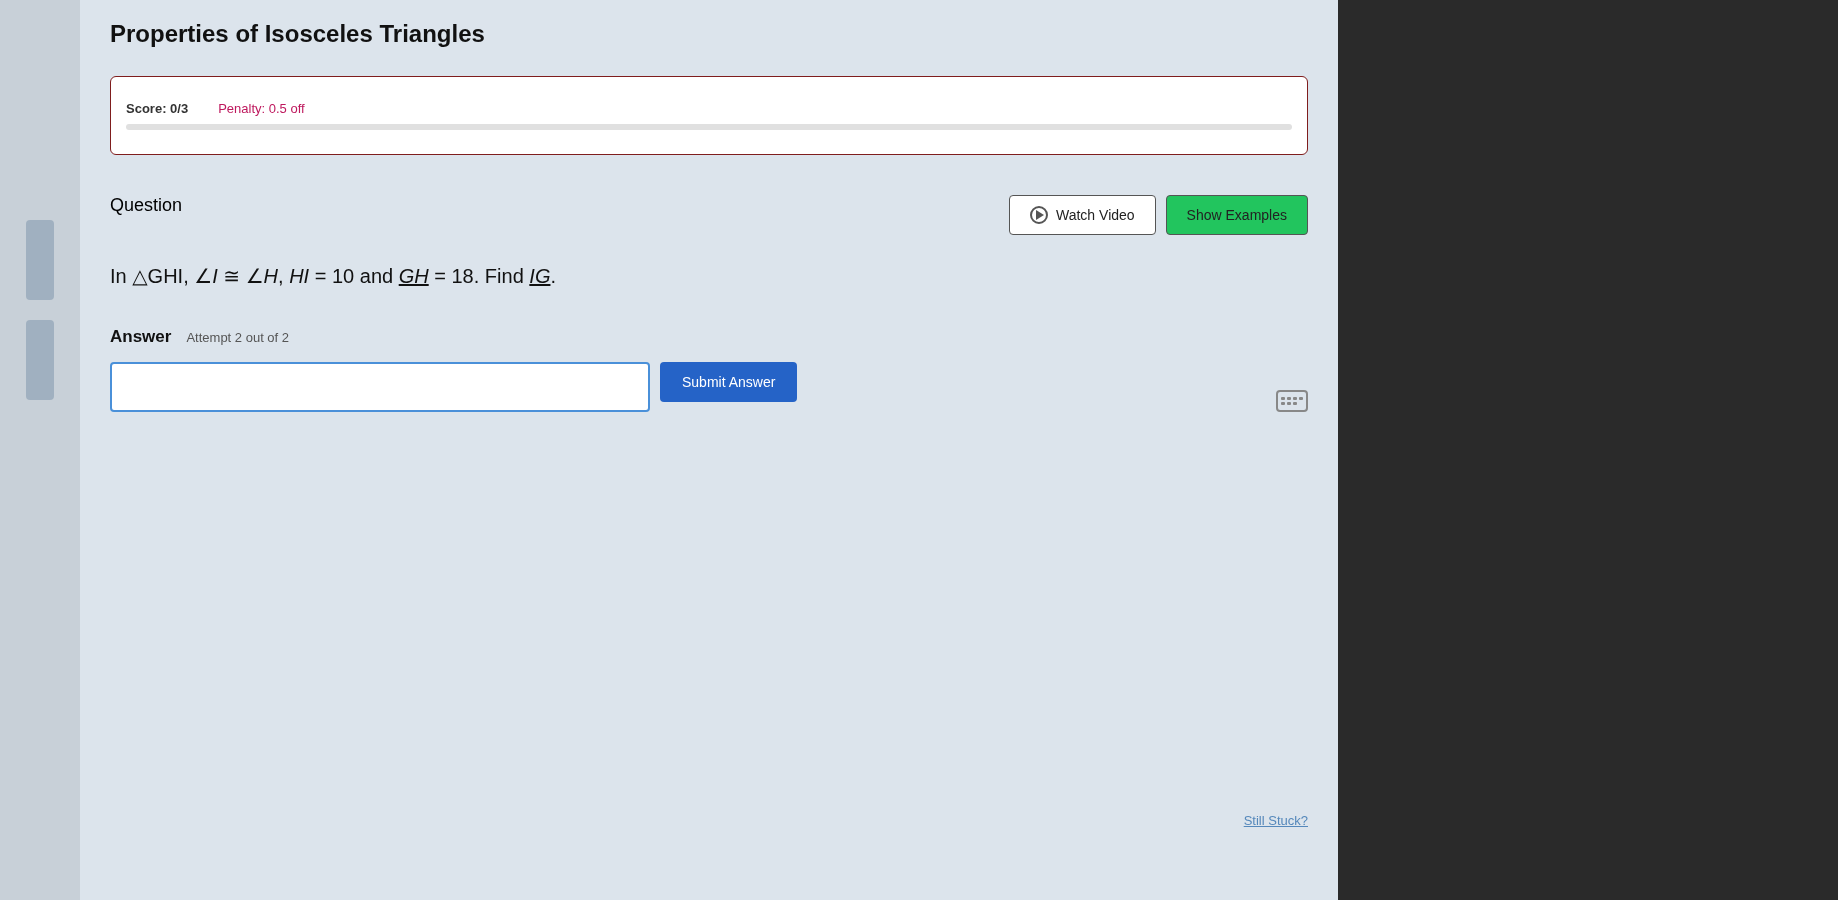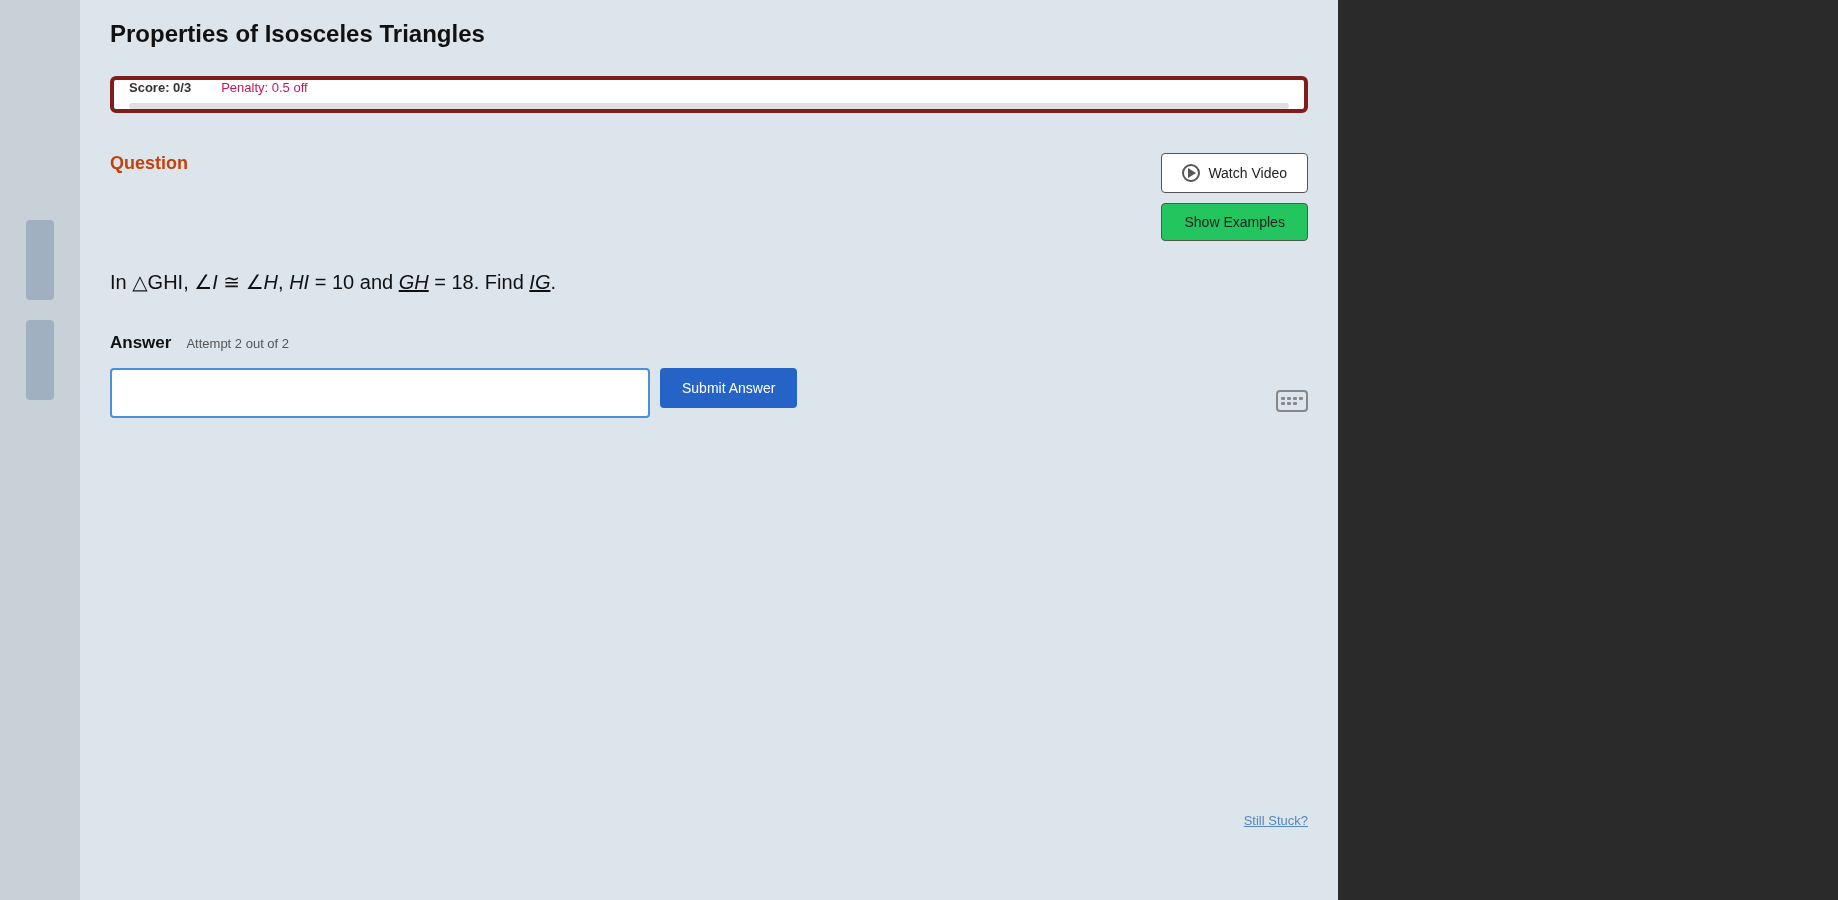--- a/index.html
+++ b/index.html
@@ -42,23 +42,23 @@
 
     .page-title {
       font-size: 24px;
       font-weight: bold;
       color: #111;
       margin-bottom: 28px;
     }
 
     .score-bar-container {
       background: white;
-      border: 4px solid #7f1d1d;
+      border: 1px solid #7f1d1d;
       border-radius: 6px;
-      padding: 0 15px;
+      padding: 24px 15px;
       margin-bottom: 20px;
     }
 
     .score-info {
       display: flex;
       gap: 30px;
       margin-bottom: 8px;
     }
 
     .score-text {
@@ -94,28 +94,27 @@
 
     .question-header-row {
       display: flex;
       justify-content: space-between;
       align-items: flex-start;
       margin-bottom: 25px;
     }
 
     .question-label {
       font-size: 18px;
-      font-weight: bold;
-      color: #c2410c;
+      font-weight: normal;
+      color: #000000;
     }
 
     .button-group {
       display: flex;
       gap: 10px;
-      flex-direction: column;
     }
 
     .watch-video-btn {
       display: flex;
       align-items: center;
       gap: 8px;
       padding: 10px 20px;
       border: 1.5px solid #555;
       border-radius: 4px;
       background: white;

